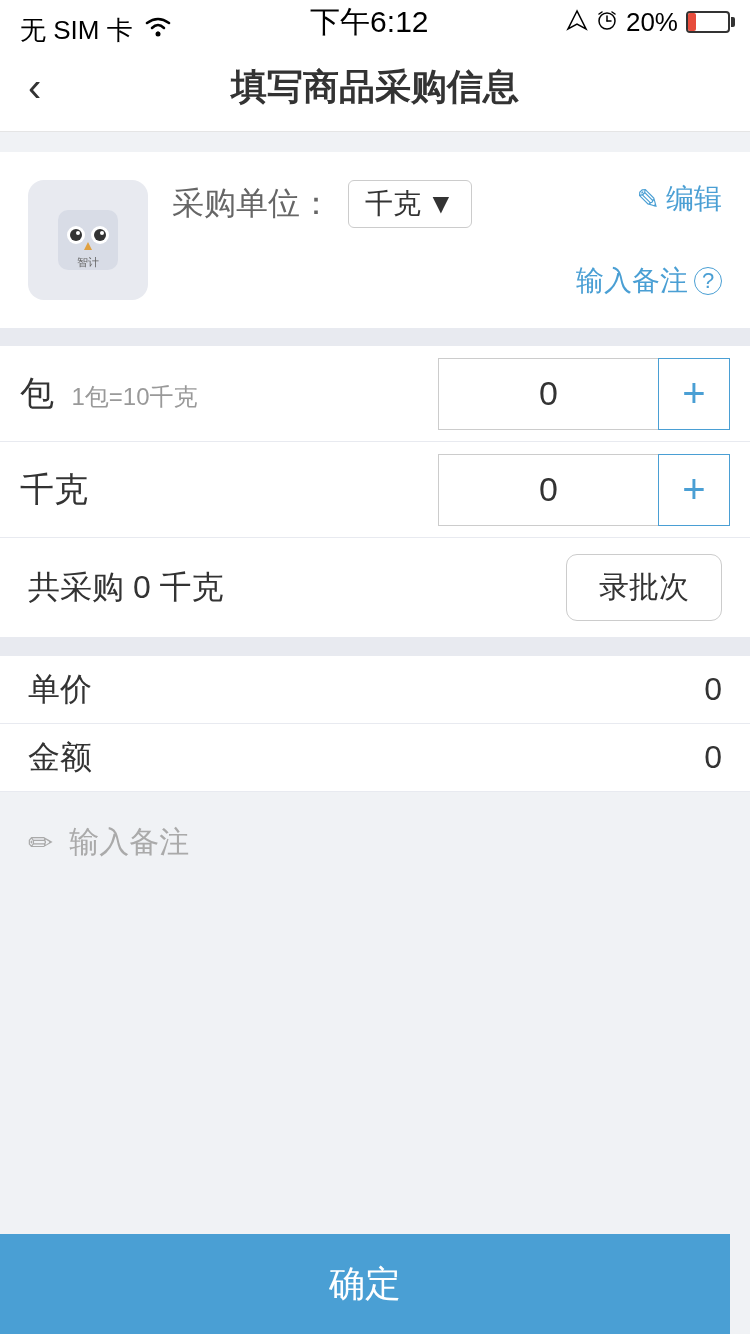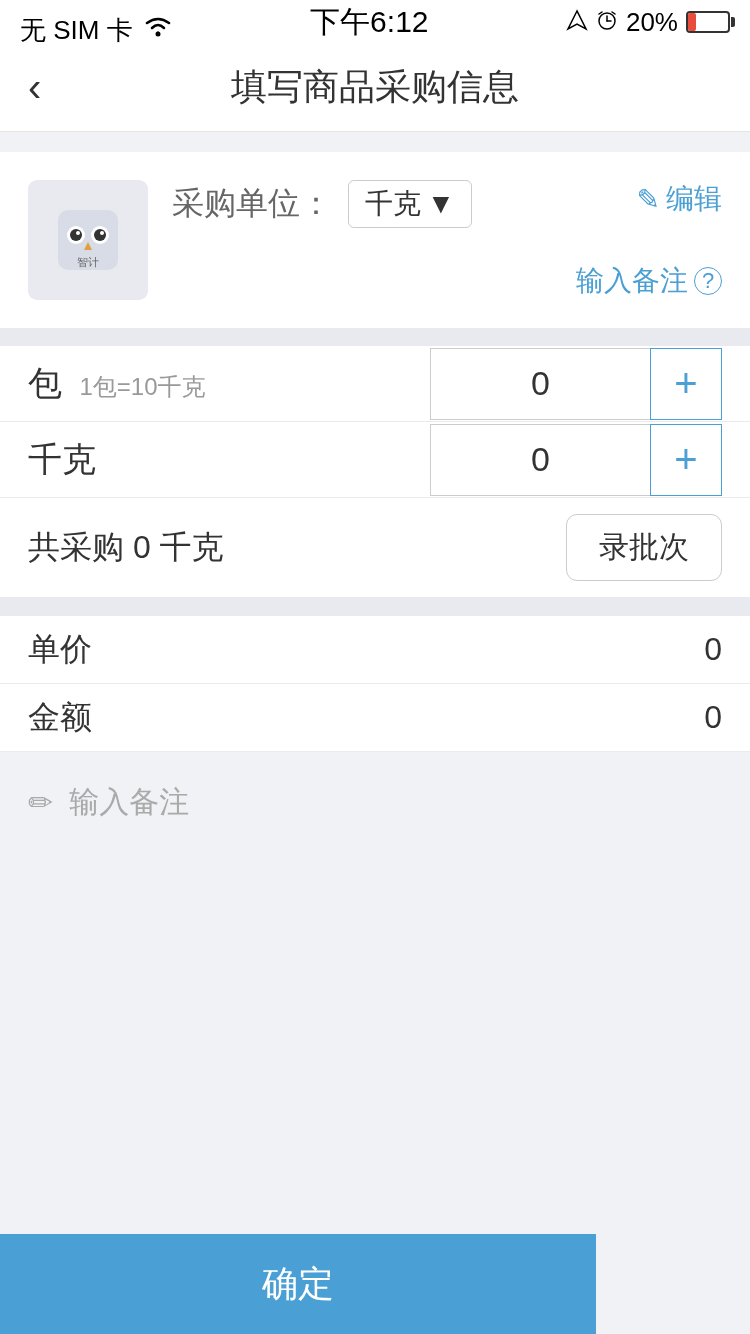--- a/index.html
+++ b/index.html
@@ -55,39 +55,39 @@
     }
     .nav-back {
       position: absolute;
       left: 28px;
       font-size: 40px;
       color: #333;
       cursor: pointer;
     }
     .nav-title {
       font-size: 36px;
-      font-weight: 400;
+      font-weight: 700;
       color: #333;
     }
 
     
     .product-card {
       background: #fff;
       margin-top: 20px;
       padding: 28px 28px;
       display: flex;
       align-items: flex-start;
       gap: 24px;
       position: relative;
     }
     .product-thumb {
       width: 120px;
       height: 120px;
       background: #e8eaf0;
-      border-radius: 9px;
+      border-radius: 16px;
       display: flex;
       align-items: center;
       justify-content: center;
       flex-shrink: 0;
     }
     .product-thumb-logo {
       width: 80px;
       height: 80px;
       display: flex;
       align-items: center;
@@ -143,22 +143,22 @@
       width: 100%;
       height: 18px;
       background: #e8eaf0;
     }
 
     
     .input-row {
       background: #fff;
       display: flex;
       align-items: center;
-      padding: 0 28px;
-      height: 76px;
+      padding: 0 20px;
+      height: 96px;
       border-bottom: 1px solid #e8eaf0;
     }
     .input-row-label {
       font-size: 34px;
       color: #333;
       flex: 1;
     }
     .input-row-sublabel {
       font-size: 24px;
       color: #999;
@@ -252,21 +252,21 @@
     .note-icon {
       color: #aaa;
       font-size: 30px;
     }
 
     
     .confirm-bar {
       position: fixed;
       bottom: 0;
       left: 0;
-      width: 596px;
+      width: 730px;
       height: 100px;
       background: #4a9fd4;
       display: flex;
       align-items: center;
       justify-content: center;
       cursor: pointer;
     }
     .confirm-label {
       color: #fff;
       font-size: 36px;

